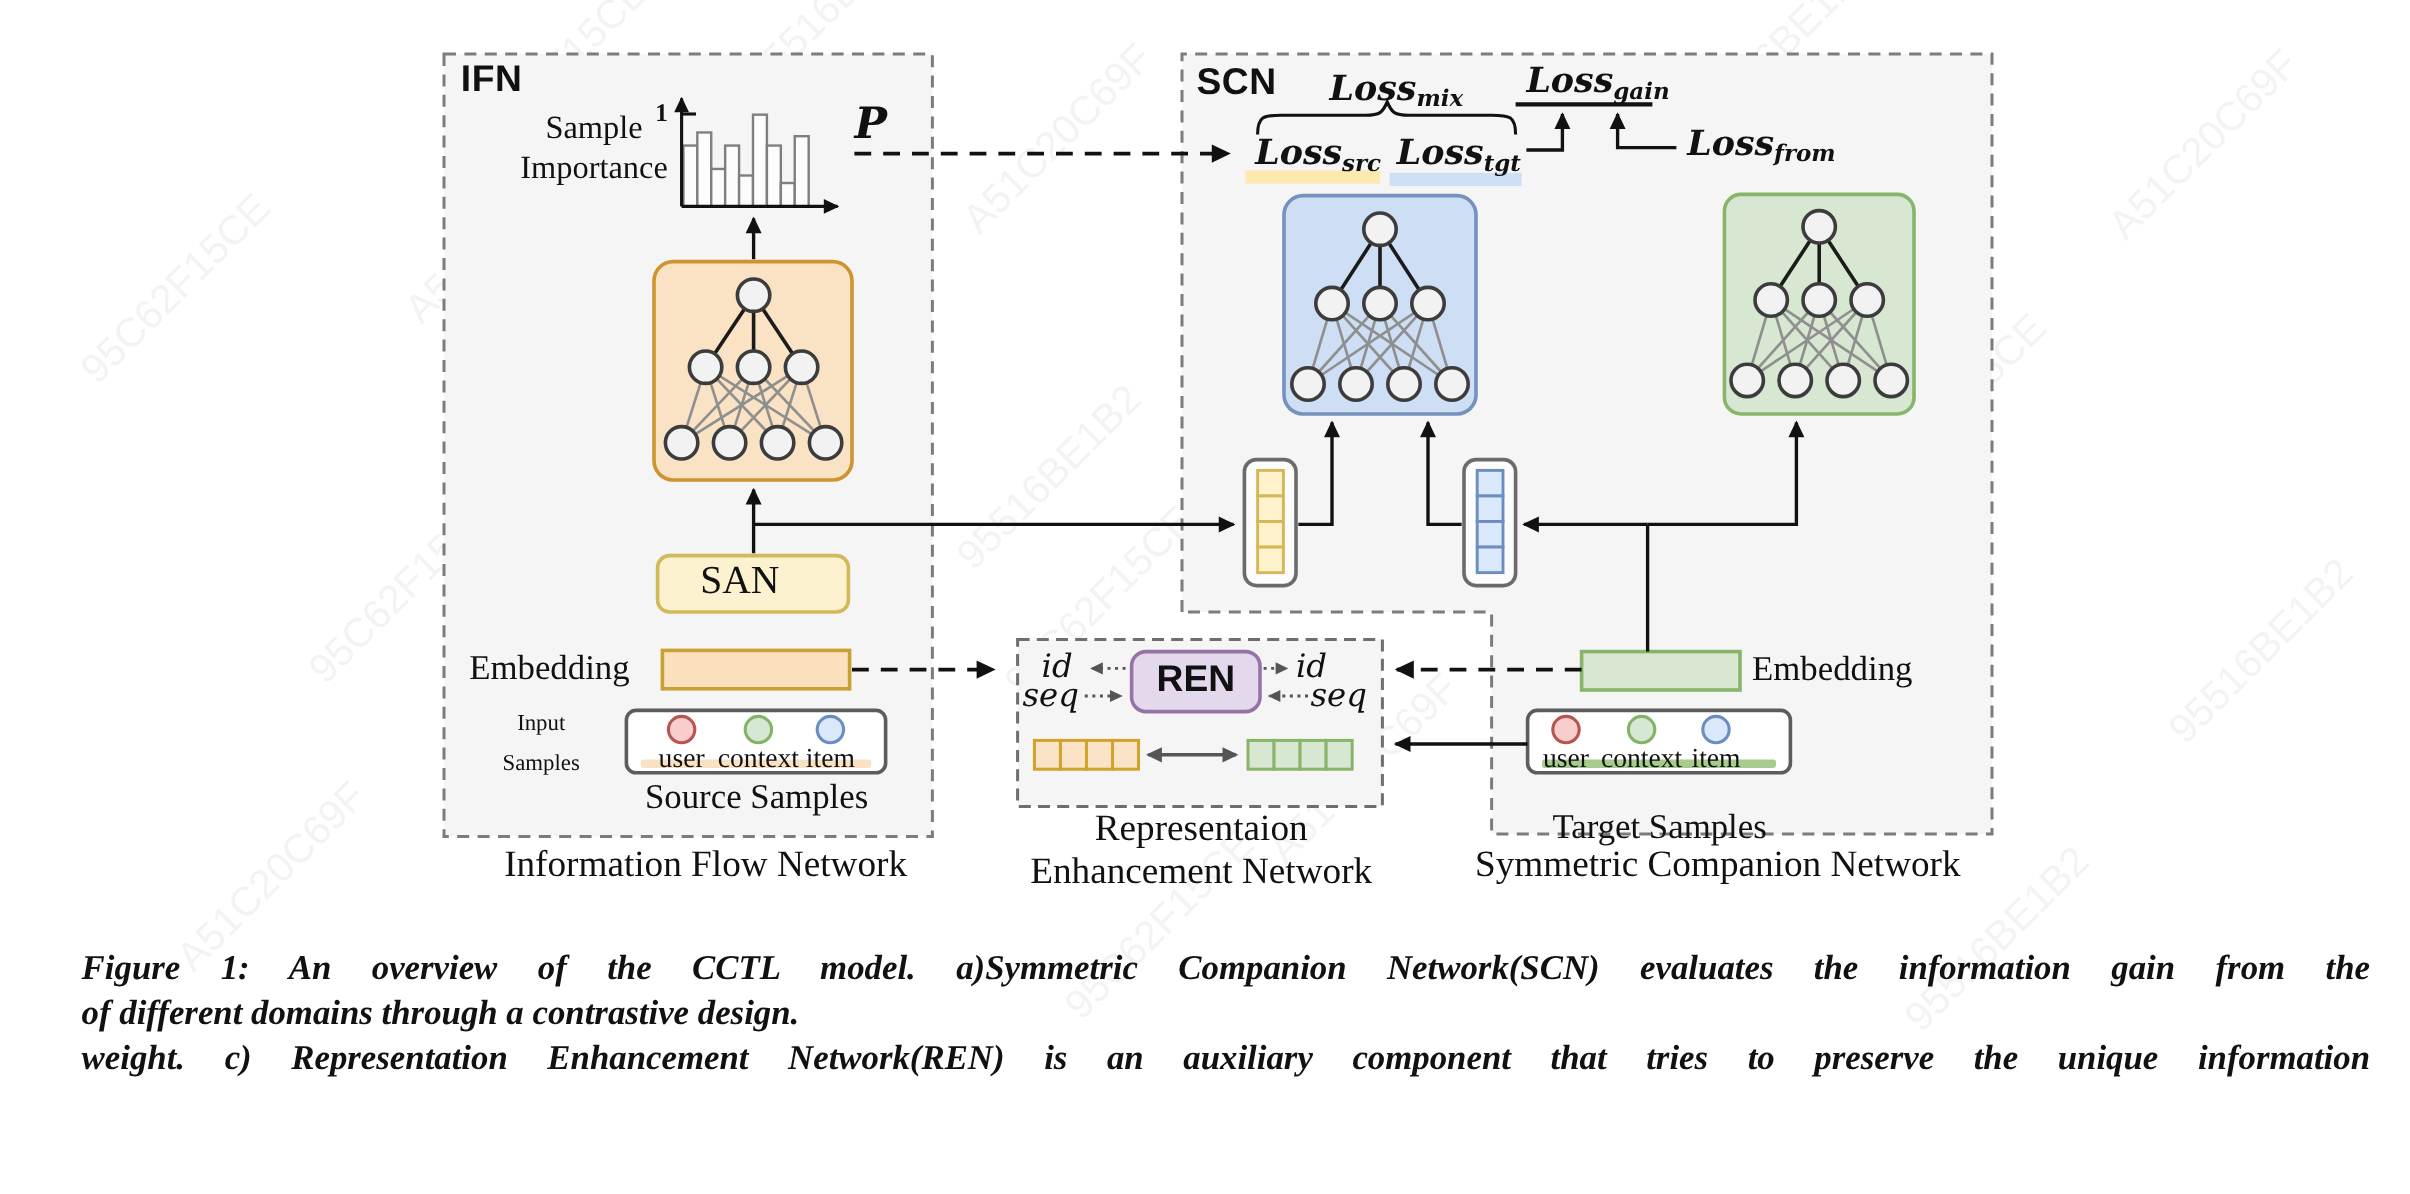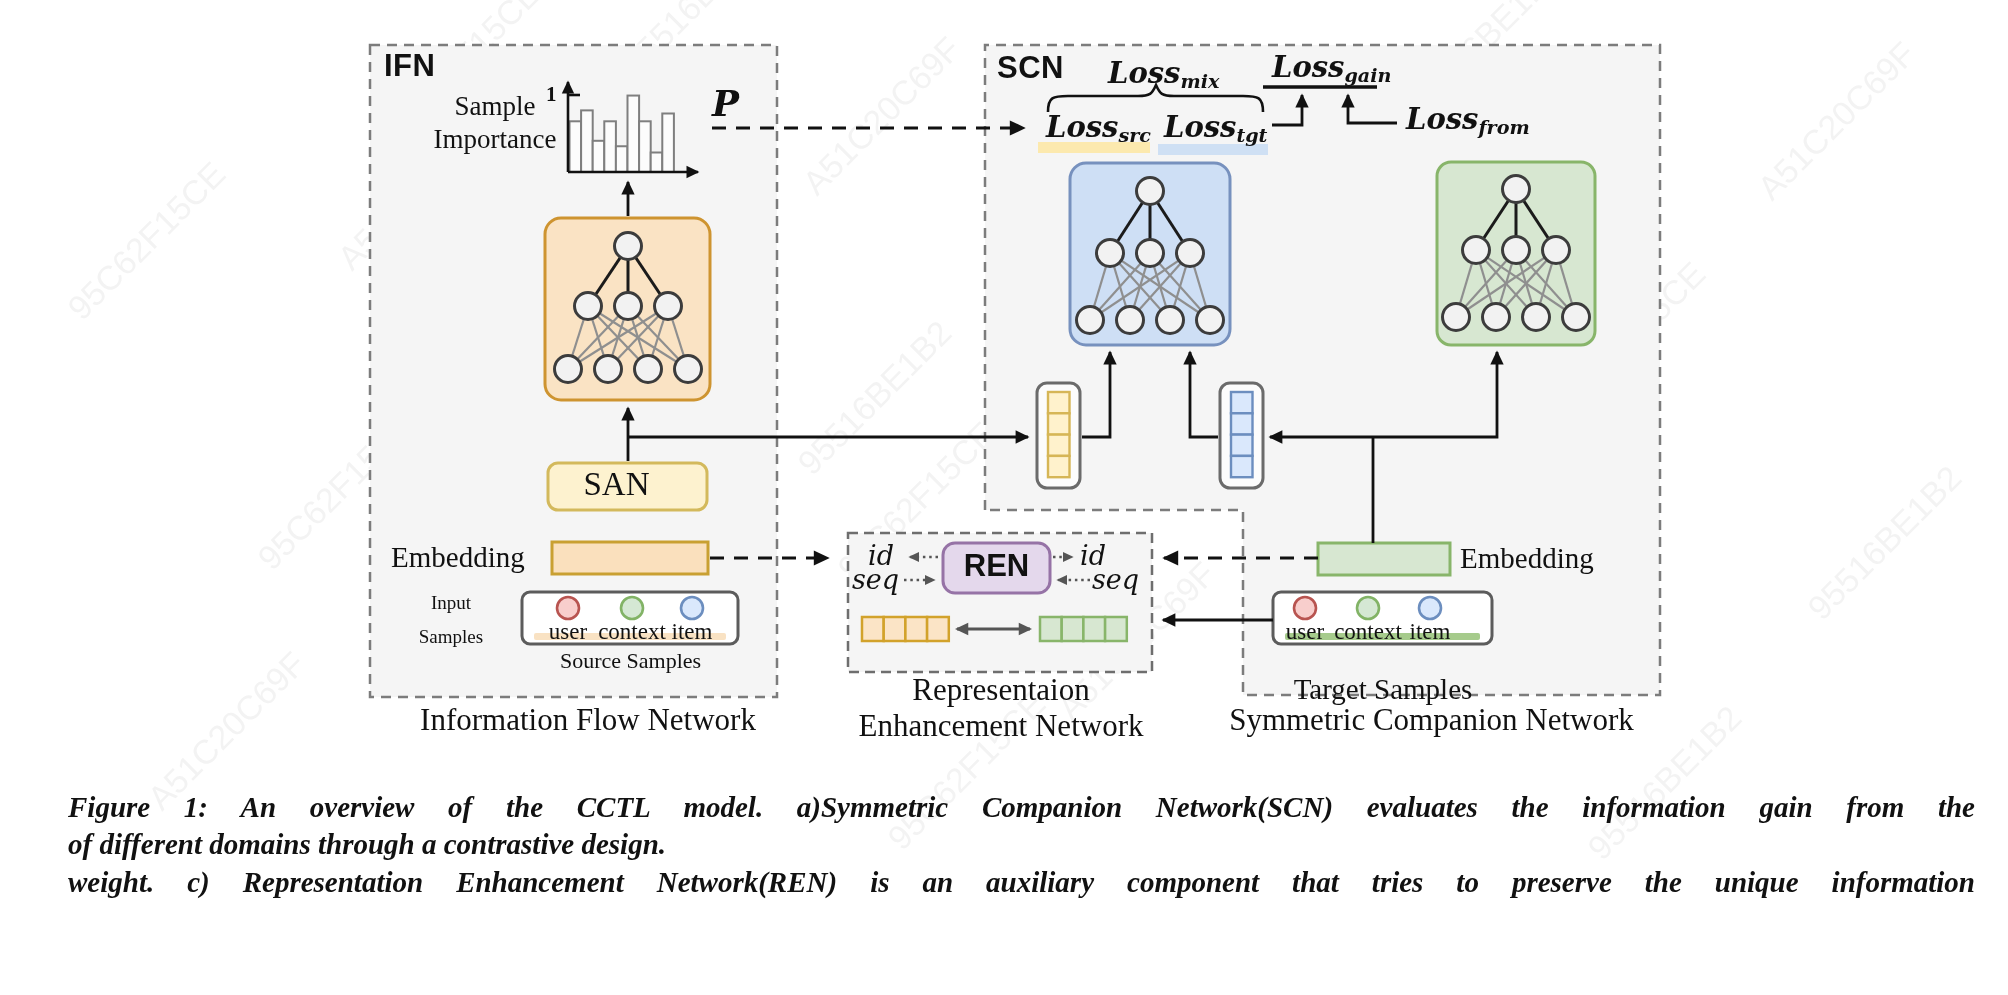--- a/index.html
+++ b/index.html
@@ -270,21 +270,21 @@
   <div class="lbl serif center" style="left:548px;top:466px;width:137px;font-size:33px;">SAN</div>
 
   <div class="lbl serif" style="left:391px;top:541px;font-size:29px;">Embedding</div>
   <div class="lbl serif" style="left:1460px;top:542px;font-size:29px;">Embedding</div>
 
   <div class="lbl serif center" style="left:392px;top:586px;width:118px;font-size:19px;line-height:34px;">
     <div>Input</div>
     <div>Samples</div>
   </div>
 
-  <div class="lbl serif center" style="left:528px;top:648px;width:205px;font-size:22px;">Source Samples</div>
+  <div class="lbl serif center" style="left:528px;top:648px;width:205px;font-size:29px;">Source Samples</div>
   <div class="lbl serif center" style="left:1278px;top:673px;width:210px;font-size:29px;">Target Samples</div>
 
   <div class="lbl netcap serif" style="left:388px;top:702px;width:400px;">Information Flow Network</div>
   <div class="lbl netcap serif" style="left:826px;top:672px;width:350px;line-height:36px;">
     <div>Representaion</div>
     <div>Enhancement Network</div>
   </div>
   <div class="lbl netcap serif" style="left:1194px;top:702px;width:475px;">Symmetric Companion Network</div>
 
   <div class="lbl" style="left:943px;top:548px;width:107px;text-align:center;font-family:'Liberation Sans',sans-serif;font-weight:700;font-size:31px;">REN</div>

